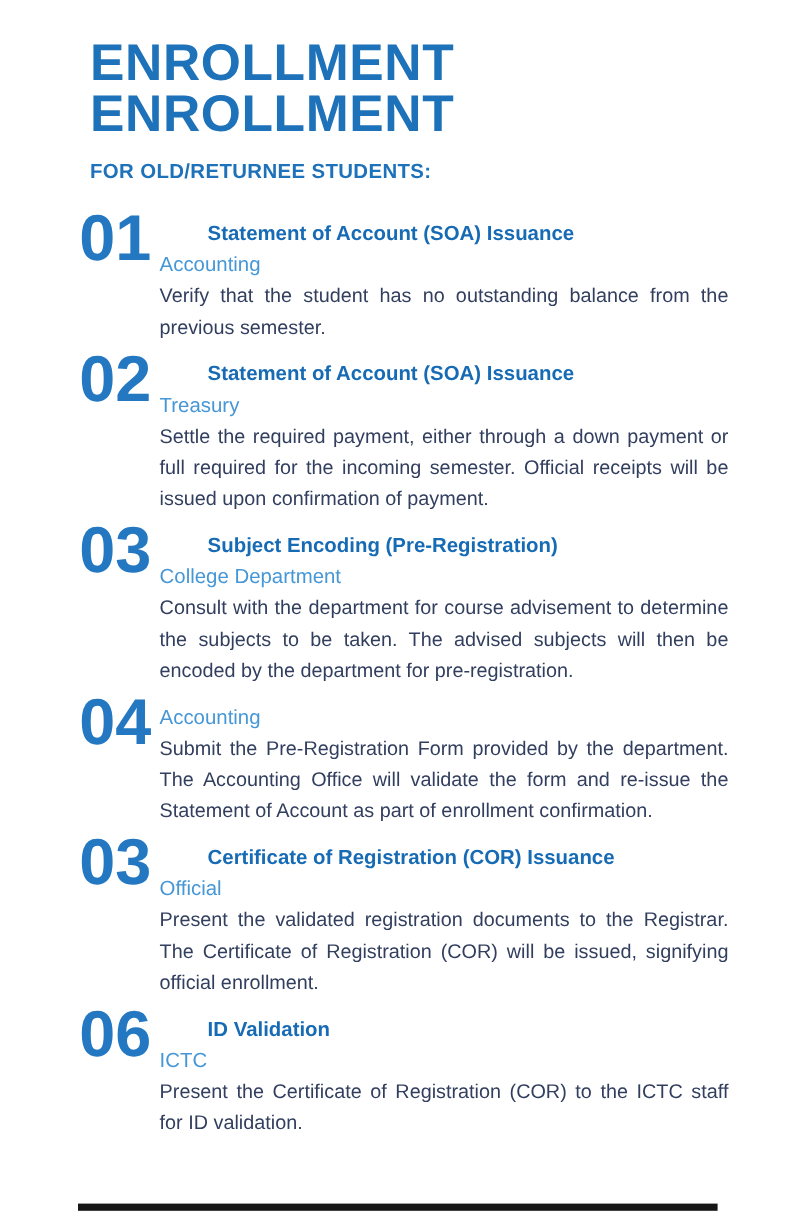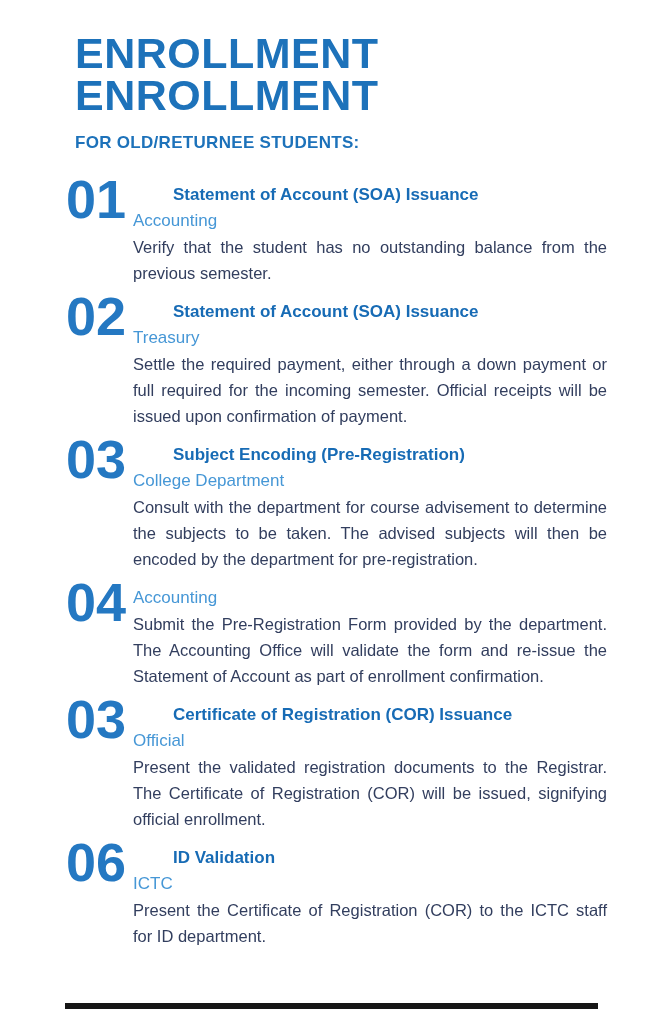--- a/index.html
+++ b/index.html
@@ -151,21 +151,21 @@
           <div class="step-office">Official</div>
           <p class="step-desc">Present the validated registration documents to the Registrar. The Certificate of Registration (COR) will be issued, signifying official enrollment.</p>
         </div>
       </section>
 
       <section class="step">
         <div class="step-number">06</div>
         <div class="step-content">
           <h3 class="step-title">ID Validation</h3>
           <div class="step-office">ICTC</div>
-          <p class="step-desc">Present the Certificate of Registration (COR) to the ICTC staff for ID department.</p>
+          <p class="step-desc">Present the Certificate of Registration (COR) to the ICTC staff for ID validation.</p>
         </div>
       </section>
 
     </div>
   </div>
 
   <div class="footer-divider"></div>
 </div>
 
 </body></html>

